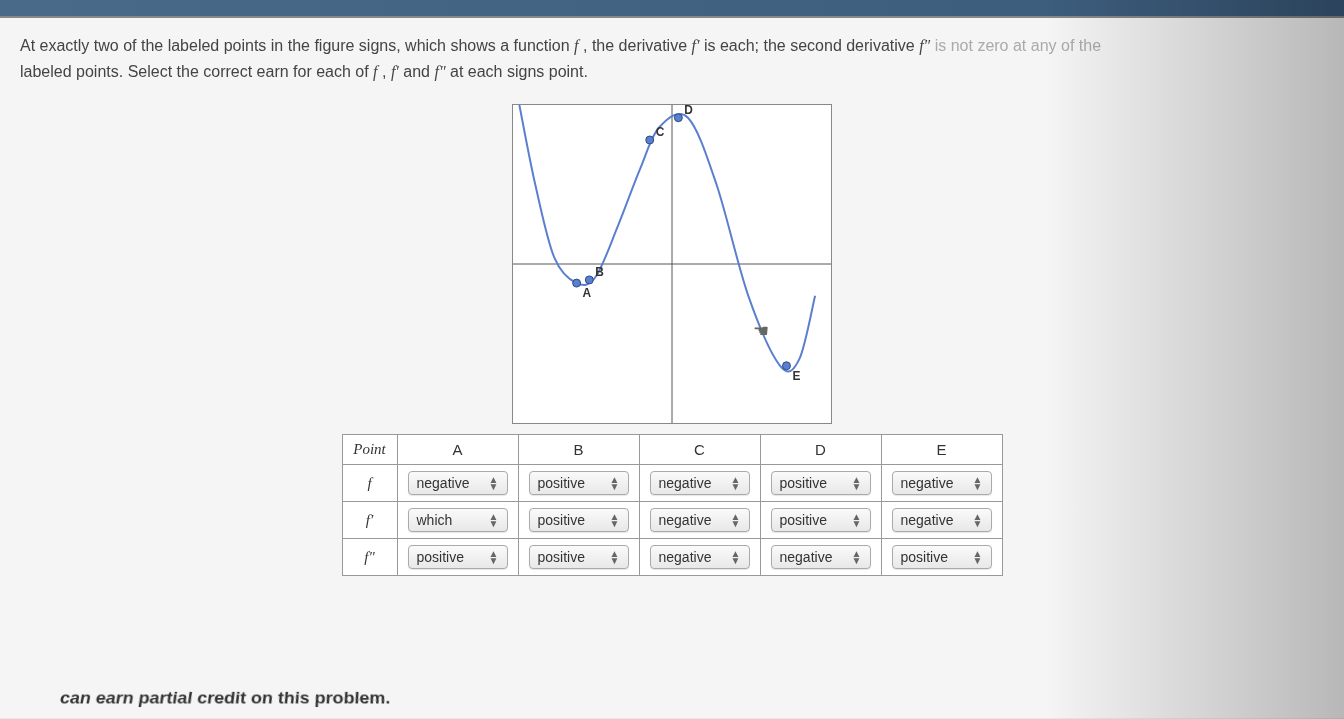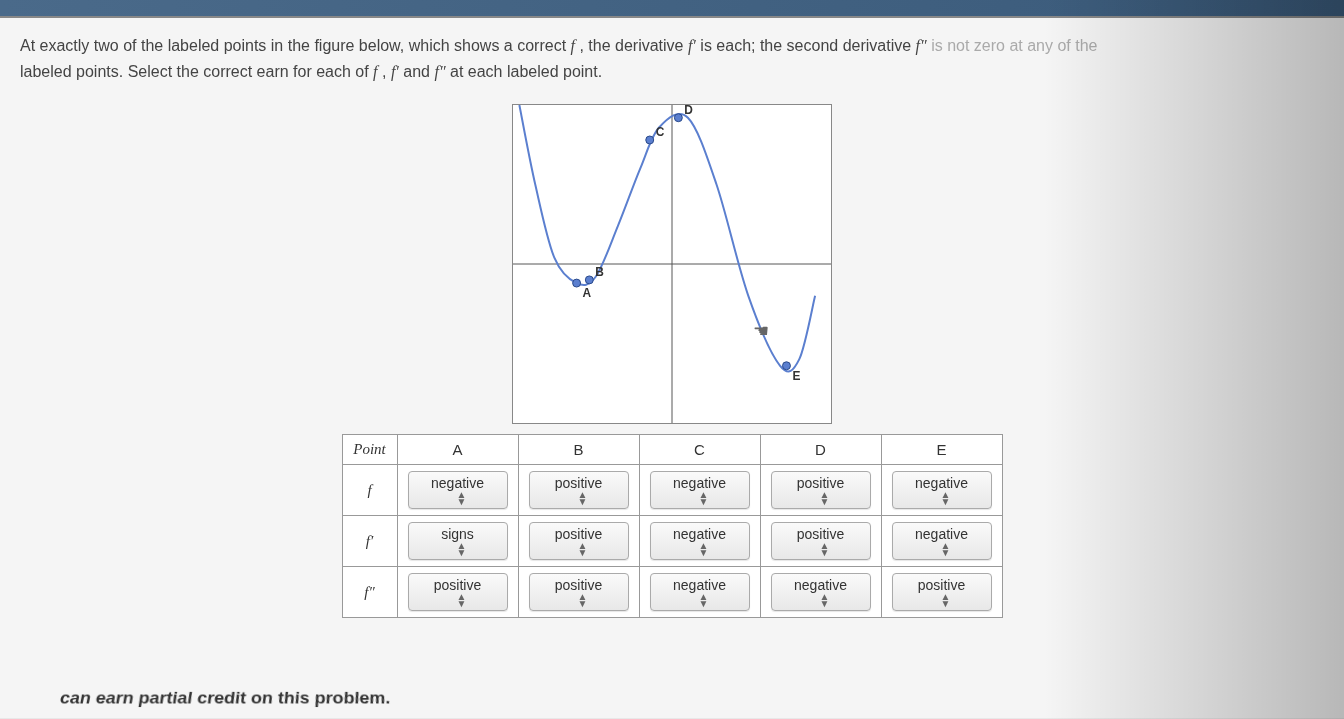--- a/index.html
+++ b/index.html
@@ -83,21 +83,20 @@
       justify-content: space-between;
       background: linear-gradient(#fafafa,#e8e8e8);
       border: 1px solid #aaa;
       border-radius: 4px;
       padding: 3px 8px;
       min-width: 100px;
       font-size: 14px;
       color: #333;
       cursor: pointer;
       box-shadow: 0 1px 1px rgba(0,0,0,0.1);
-      flex-direction: column;
     }
     .select-box .arrows {
       font-size: 10px;
       color: #666;
       margin-left: 8px;
       line-height: 0.7;
       display: flex;
       flex-direction: column;
     }
     
@@ -128,35 +127,35 @@
     }
   </style>
 </head>
 <body>
 
 <div class="toolbar"></div>
 
 <div class="content-area">
 
   <p class="problem-text">
-    <span>At exactly two of the labeled points in the figure below, which shows a correct </span>
+    <span>At exactly two of the labeled points in the figure signs, which shows a function </span>
     <span class="math-f">f</span>
     <span>, the derivative </span>
     <span class="math-prime">f′</span>
     <span> is each; the second derivative </span>
     <span class="math-prime">f″</span>
     <span class="faded"> is not zero at any of the </span>
     <br>
     <span>labeled points. Select the correct earn for each of </span>
     <span class="math-f">f</span>
     <span>, </span>
     <span class="math-prime">f′</span>
     <span> and </span>
     <span class="math-prime">f″</span>
-    <span> at each labeled point.</span>
+    <span> at each signs point.</span>
   </p>
 
   <div class="figure-container">
     <div class="graph-frame">
       <svg class="graph-svg" viewBox="0 0 320 320" id="graph-svg">
           <line x1="0" y1="160" x2="320" y2="160" stroke="#555" stroke-width="1"></line>
           <line x1="160" y1="0" x2="160" y2="320" stroke="#555" stroke-width="1"></line>
           <path d="M 6.4,0 C 9.066666666666666,13.333333333333334 16.53333333333333,54.400000000000006 22.4,80 C 28.266666666666666,105.6 34.66666666666667,137.06666666666666 41.6,153.6 C 48.53333333333333,170.13333333333333 57.06666666666666,176 64,179.2 C 70.93333333333334,182.39999999999998 76.26666666666667,182.4 83.2,172.8 C 90.13333333333334,163.20000000000002 98.13333333333333,139.73333333333332 105.6,121.6 C 113.06666666666666,103.46666666666665 121.06666666666666,80.53333333333333 128,64 C 134.93333333333334,47.46666666666667 139.2,30.93333333333331 147.2,22.399999999999977 C 155.2,13.866666666666646 166.4,3.200000000000008 176,12.800000000000011 C 185.6,22.400000000000013 194.66666666666669,50.13333333333334 204.8,80 C 214.93333333333334,109.86666666666666 226.13333333333335,161.6 236.8,192 C 247.46666666666667,222.4 260.26666666666665,251.73333333333332 268.8,262.4 C 277.33333333333337,273.06666666666666 282.1333333333333,267.73333333333335 288,256 C 293.8666666666667,244.26666666666668 301.3333333333333,202.66666666666666 304,192" fill="none" stroke="#5b7fcf" stroke-width="2"></path>
           <circle cx="64" cy="179.2" r="4" fill="#5b7fcf" stroke="#2a4a8a"></circle>
           <text x="70" y="193.2" font-size="12" font-weight="bold" fill="#333" font-family="Arial">A</text>
@@ -220,21 +219,21 @@
                 <span>negative</span>
                 <span class="arrows">
                   <span>▲</span>
                   <span>▼</span>
                 </span>
               </div></td>
           </tr>
           <tr>
             <td class="row-header">f′</td>
             <td><div class="select-box">
-                <span>signs</span>
+                <span>which</span>
                 <span class="arrows">
                   <span>▲</span>
                   <span>▼</span>
                 </span>
               </div></td>
             <td><div class="select-box">
                 <span>positive</span>
                 <span class="arrows">
                   <span>▲</span>
                   <span>▼</span>

